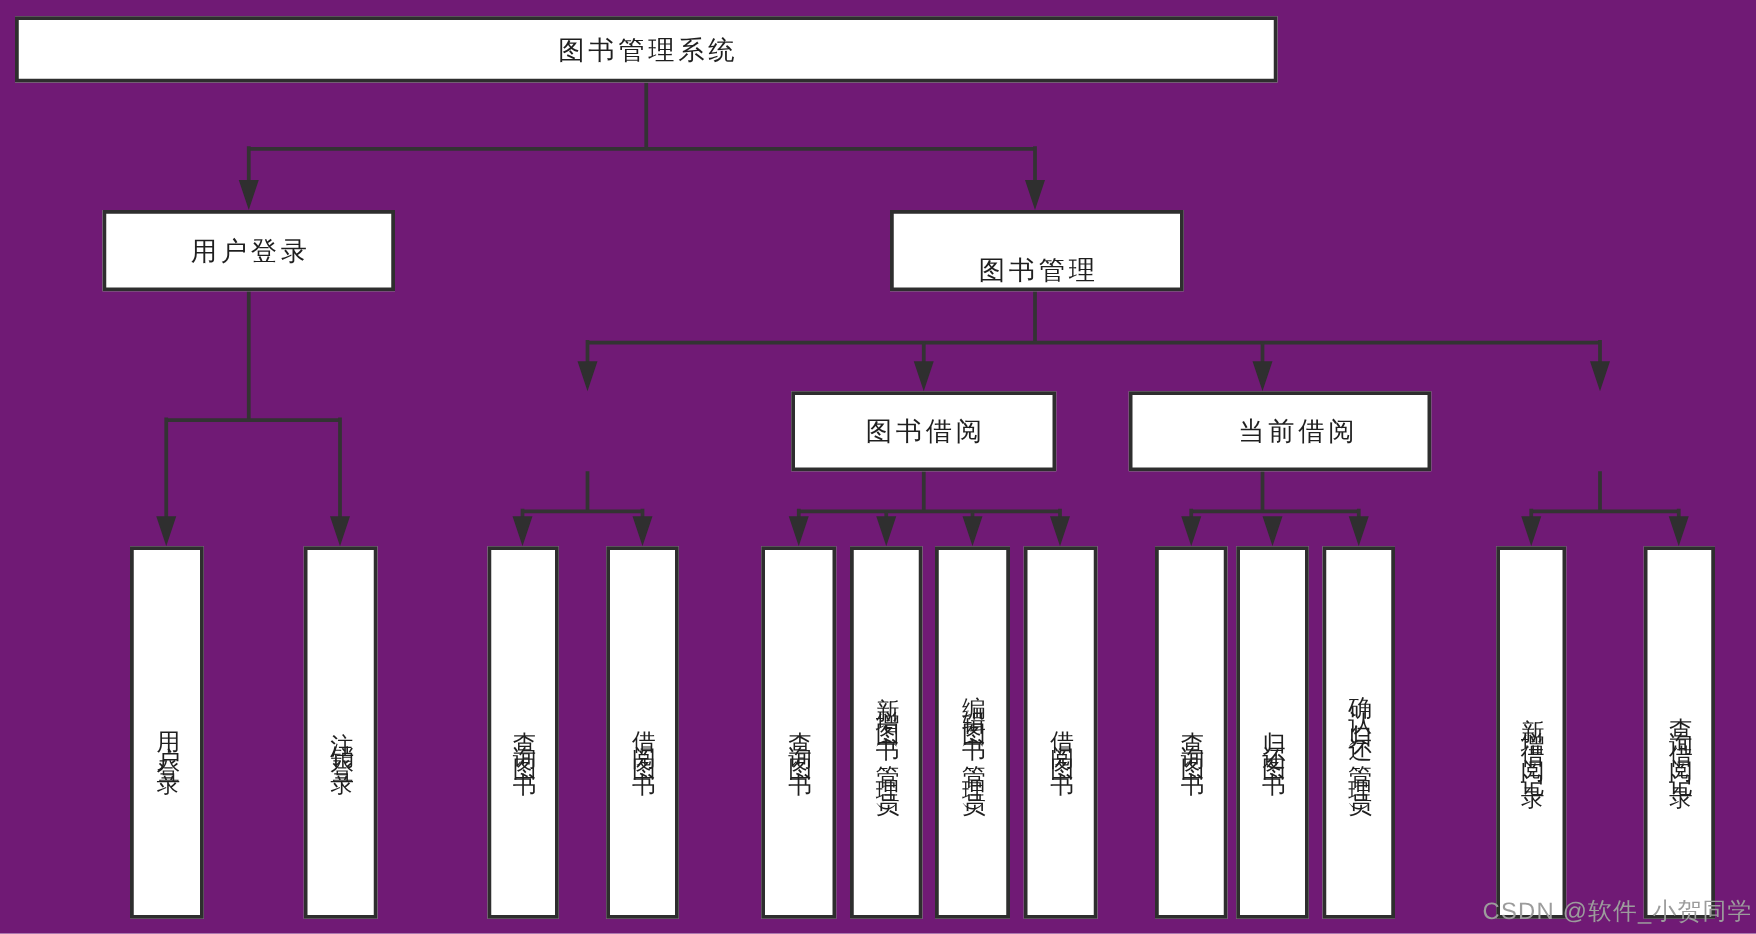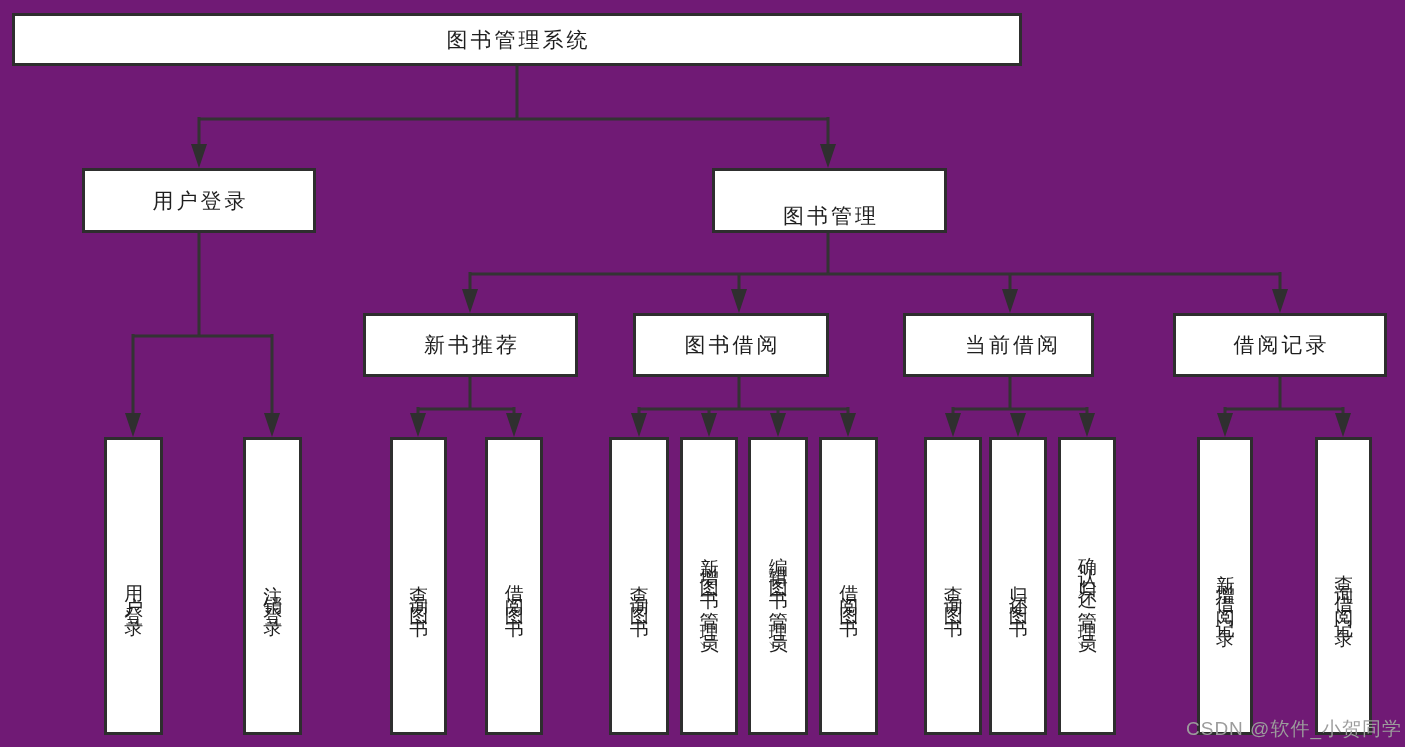--- a/index.html
+++ b/index.html
@@ -29,22 +29,22 @@
     padding-top:11px; 
     white-space:nowrap;
   }
   
   .n-root{left:12px;top:13px;width:1010px;height:53px;}
   
   .n-l2a{left:82px;top:168px;width:234px;height:65px;}
   .n-l2b{left:712px;top:168px;width:235px;height:65px;align-items:flex-end;}
   
   .n-l3a{left:363px;top:313px;width:215px;height:64px;}
-  .n-l3b{left:633px;top:313px;width:196px;height:64px;}
-  .n-l3c{left:903px;top:313px;width:191px;height:64px;padding-left:26px;}
+  .n-l3b{left:633px;top:313px;width:212px;height:64px;}
+  .n-l3c{left:903px;top:313px;width:242px;height:64px;padding-left:26px;}
   .n-l3d{left:1173px;top:313px;width:214px;height:64px;}
   
   .leaf{top:437px;height:298px;}
   .n-f1{left:104px;width:59px;}
   .n-f2{left:243px;width:59px;}
   .n-f3{left:390px;width:57px;}
   .n-f4{left:485px;width:58px;}
   .n-f5{left:609px;width:60px;}
   .n-f6{left:680px;width:58px;}
   .n-f7{left:748px;width:60px;}
@@ -144,32 +144,26 @@
     <span class="hlabel">图书管理系统</span>
   </div>
 
   <div class="box n-l2a">
     <span class="hlabel">用户登录</span>
   </div>
   <div class="box n-l2b">
     <span class="hlabel">图书管理</span>
   </div>
 
-  <div class="box n-l3a">
-    <span class="hlabel">新书推荐</span>
-  </div>
   <div class="box n-l3b">
     <span class="hlabel">图书借阅</span>
   </div>
   <div class="box n-l3c">
     <span class="hlabel">当前借阅</span>
   </div>
-  <div class="box n-l3d">
-    <span class="hlabel">借阅记录</span>
-  </div>
 
   <div class="box leaf n-f1">
     <span class="vlabel">用户登录</span>
   </div>
   <div class="box leaf n-f2">
     <span class="vlabel">注销登录</span>
   </div>
   <div class="box leaf n-f3">
     <span class="vlabel">查询图书</span>
   </div>

